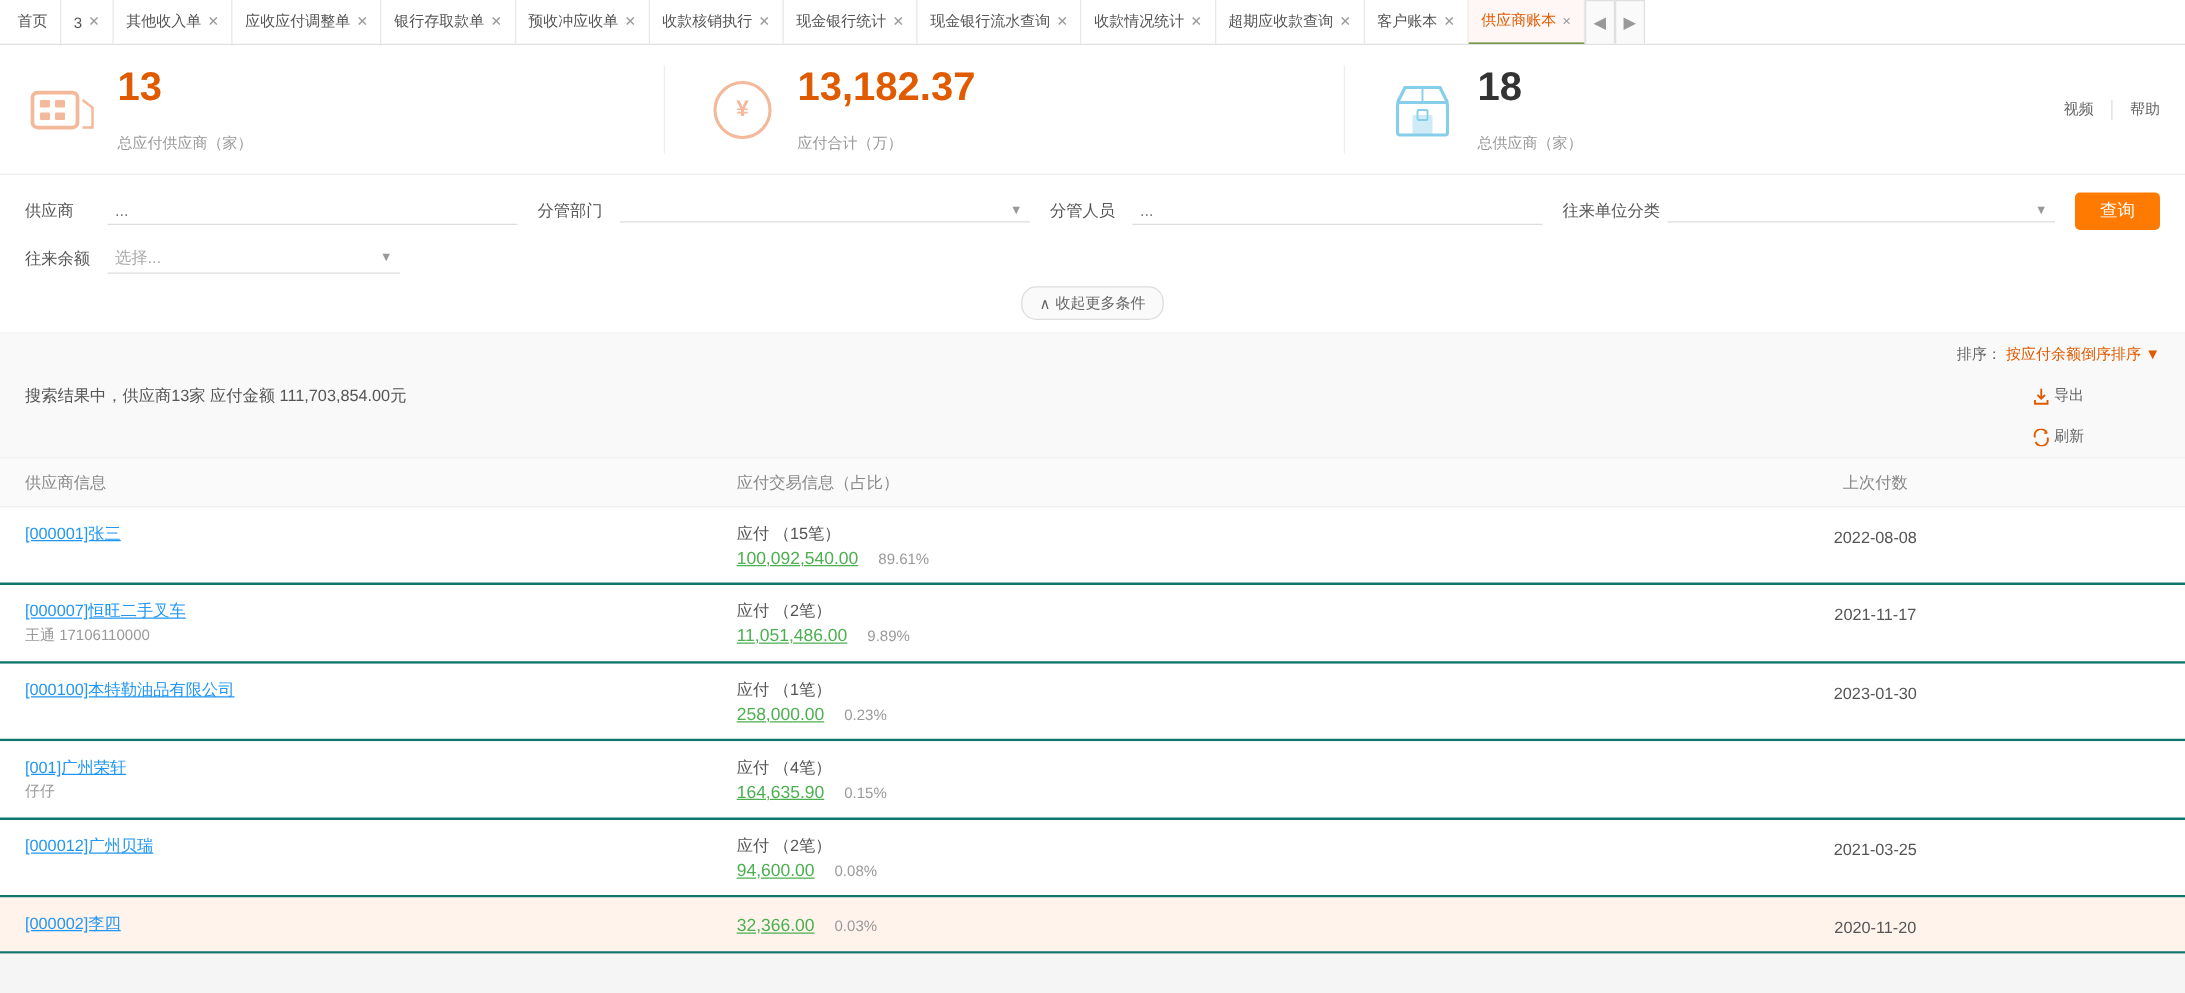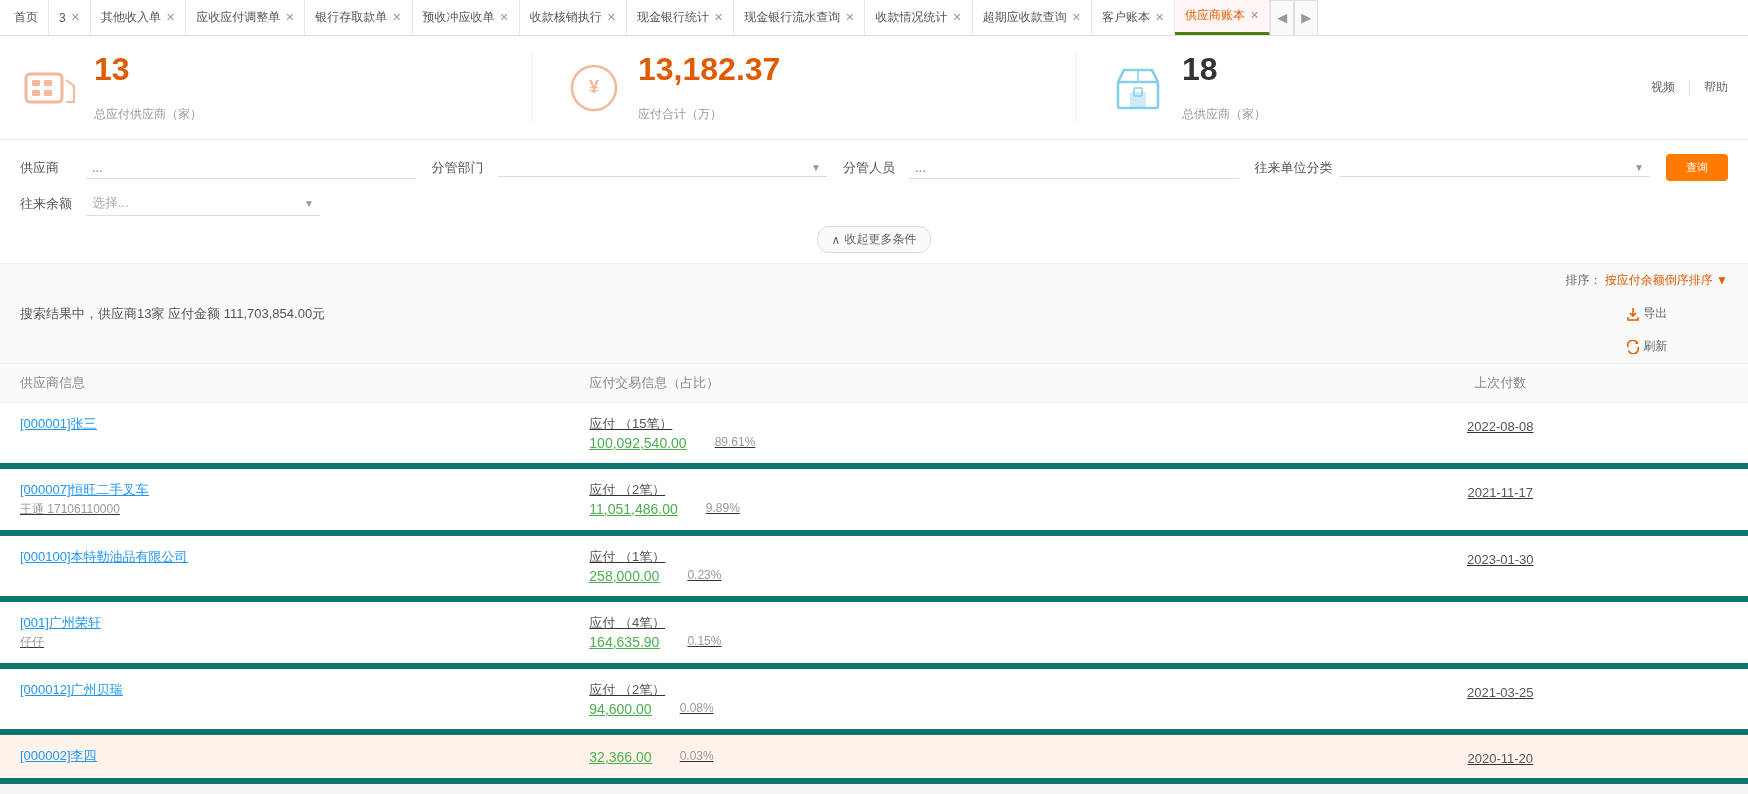--- a/index.html
+++ b/index.html
@@ -22,21 +22,22 @@
       height: 36px;
       white-space: nowrap;
       cursor: pointer;
       font-size: 12px;
       color: #555;
       border-right: 1px solid #e8e8e8;
     }
     .nav-tab.active {
       background: #fff7f5;
       color: #e05a00;
-      border-bottom: 4px solid #4d7c0f;
+      border-bottom: 2px solid #4d7c0f;
+      font-family: Liberation Mono, monospace;
     }
     .nav-tab .close-btn {
       margin-left: 5px;
       color: #999;
       font-size: 11px;
     }
     .nav-arrow {
       width: 24px;
       height: 36px;
       display: flex;
@@ -141,21 +142,21 @@
       align-items: center;
       border-bottom: 1px solid #ddd;
       padding: 3px 6px;
     }
     .query-btn {
       background: #ff7a00;
       color: #fff;
       border: none;
       border-radius: 4px;
       padding: 6px 20px;
-      font-size: 11px;
+      font-size: 14px;
       cursor: pointer;
       white-space: nowrap;
     }
     .collapse-btn {
       display: flex;
       align-items: center;
       justify-content: center;
       gap: 4px;
       font-size: 12px;
       color: #666;
@@ -210,25 +211,24 @@
       font-weight: 500;
       background: #fafafa;
     }
     .col-supplier { flex: 2.5; }
     .col-transaction { flex: 3; }
     .col-lastpay { flex: 2; text-align: center; }
 
     .table-row {
       display: flex;
       padding: 12px 20px;
-      border-bottom: 6px solid #0f766e;
+      border-bottom: 2px solid #0f766e;
       align-items: flex-start;
       background: #fff;
       transition: background 0.15s;
-      text-decoration: underline;
     }
     .table-row.highlighted { background: #fff3ec; }
 
     .supplier-name {
       color: #2196f3;
       text-decoration: underline;
       cursor: pointer;
       font-size: 13px;
     }
     .supplier-sub {
@@ -247,22 +247,22 @@
       cursor: pointer;
       text-decoration: underline;
     }
     .transaction-pct {
       color: #999;
       font-size: 12px;
       margin-left: 16px;
     }
     .transaction-row {
       display: flex;
-      align-items: flex-start;
-      gap: 12px;
+      align-items: flex-end;
+      gap: 0;
       margin-top: 2px;
     }
     .last-pay-date {
       color: #555;
       font-size: 13px;
       text-align: center;
       padding-top: 4px;
     }
 
     

